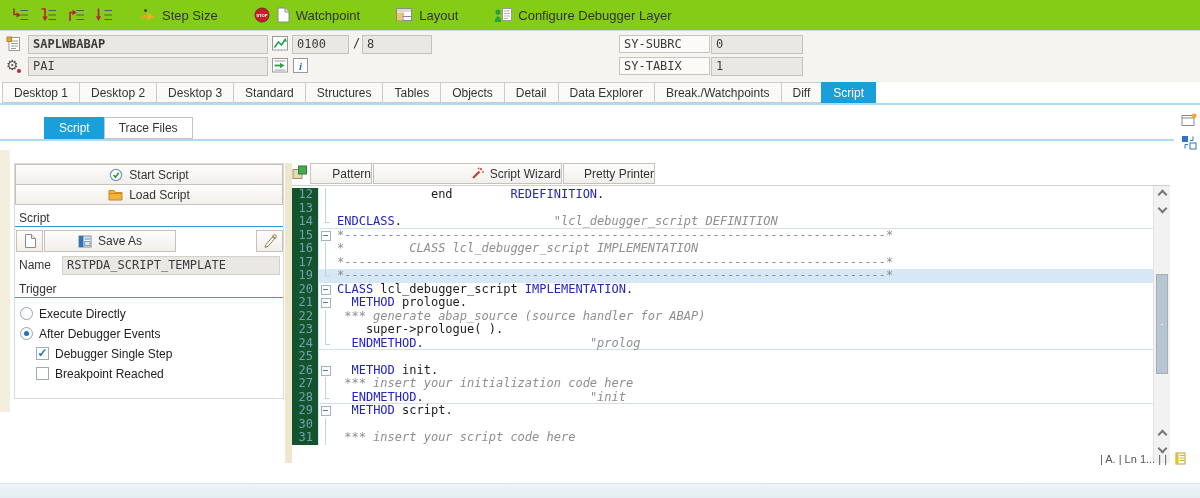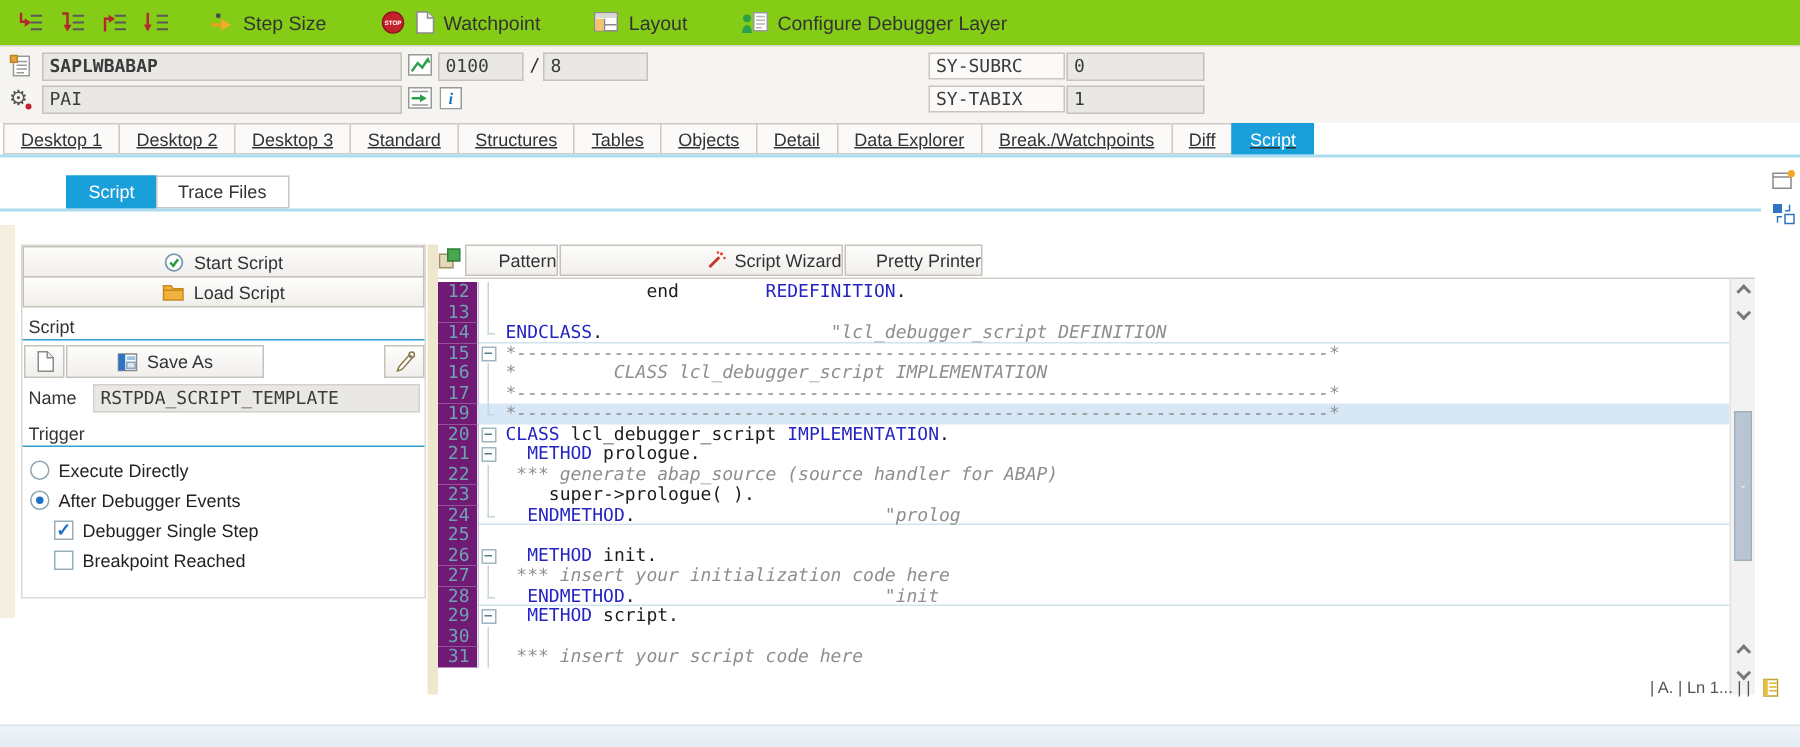--- a/index.html
+++ b/index.html
@@ -18,21 +18,21 @@
   #header-fields{ position:absolute; left:0; top:31px; width:1200px; height:51px; background:#f6f4f0;}
   .hrow{ position:absolute; left:0; width:1200px; height:22px;}
   .hicon{ position:absolute; top:2px; }
   .fld{ position:absolute; height:19px; background:#e9e8e5; border:1px solid #c6c2bb;
     font-family:"DejaVu Sans Mono", monospace; font-size:12px; color:#3b3b3b; line-height:17px; padding:0 4px;}
   .lblbox{ position:absolute; height:18px; background:#fbfaf8; border:1px solid #c9c5be;
     font-family:"DejaVu Sans Mono", monospace; font-size:12px; color:#3b3b3b; line-height:17px; padding:0 4px;}
   .slash{ position:absolute; top:2px; font-family:"DejaVu Sans Mono", monospace; font-size:12px; color:#333;}
 
   
-  #debugger-tabstrip{ position:absolute; left:2px; top:82px; height:20px; display:flex;text-decoration:underline;}
+  #debugger-tabstrip{ position:absolute; left:2px; top:82px; height:20px; display:flex;}
   #debugger-tabstrip .tab{ height:21px; line-height:20px; padding:0 11px; background:#fbfaf8;
     border:1px solid #cfcac3; margin-right:-1px; font-size:12px; color:#333; cursor:default; white-space:nowrap;}
   #debugger-tabstrip .tab.active{ background:#199fd9; border-color:#199fd9; color:#fff;}
   #tabstrip-underline{ position:absolute; left:0; top:103px; width:1200px; height:2px; background:#abdcf0;}
 
   
   #script-subtabs{ position:absolute; left:44px; top:117px; height:22px; display:flex;}
   #script-subtabs .tab{ height:22px; line-height:21px; padding:0 14px; background:#fff;
     border:1px solid #c9c4be; margin-right:-1px; font-size:12px; color:#333; white-space:nowrap;}
   #script-subtabs .tab.active{ background:#199fd9; border-color:#199fd9; color:#fff;}
@@ -73,21 +73,21 @@
   #editor-toolbar{ position:relative; height:22px; display:flex; align-items:flex-start;}
   #editor-toolbar .etbtn{ position:absolute; top:0; height:21px; background:linear-gradient(#fdfdfc,#f1efec);
     border:1px solid #c6c1ba; display:flex; align-items:center; justify-content:flex-end; gap:6px;
     font-size:12px; color:#333; font-family:inherit; cursor:default;}
   #pattern-icon-wrap{ position:absolute; left:0; top:2px;}
   #code-wrap{ position:absolute; left:0; top:22px; width:878px; height:278px; border-top:1px solid #d2cec8; display:flex;}
   #code-lines{ flex:1; overflow:hidden; background:#fff; padding-top:2px;}
   .cl{ display:flex; height:13.5px; line-height:13.5px; white-space:pre;
     font-family:"DejaVu Sans Mono", monospace; font-size:12px;}
   .ln{ width:27px; flex:none; text-align:right; padding-right:5px; color:#6fa3b0;
-    border-right:1px solid #d9e9ee; background:#701a75;}
+    border-right:1px solid #d9e9ee; background:#14532d;}
   .fold{ width:15px; flex:none; position:relative;}
   .fold-v::before{ content:""; position:absolute; left:6px; top:0; height:100%; border-left:1px solid #c2d6dc;}
   .fold-end::before{ content:""; position:absolute; left:6px; top:0; height:7px; width:4px;
     border-left:1px solid #c2d6dc; border-bottom:1px solid #c2d6dc;}
   .fold-box::before{ content:""; position:absolute; left:2px; top:2px; width:8px; height:8px;
     border:1px solid #9fb6c0; background:#fdfdfd;}
   .fold-box::after{ content:""; position:absolute; left:4px; top:6px; width:5px; height:1px; background:#5a7a85;}
   .ct{ flex:1; padding-left:3px;}
   .tok-k{ color:#2424c2;} .tok-p{ color:#1c1c1c;} .tok-c{ color:#8e8e8e; font-style:italic;}
   .cl.hl .fold, .cl.hl .ct{ background:#d8e7f5;}

